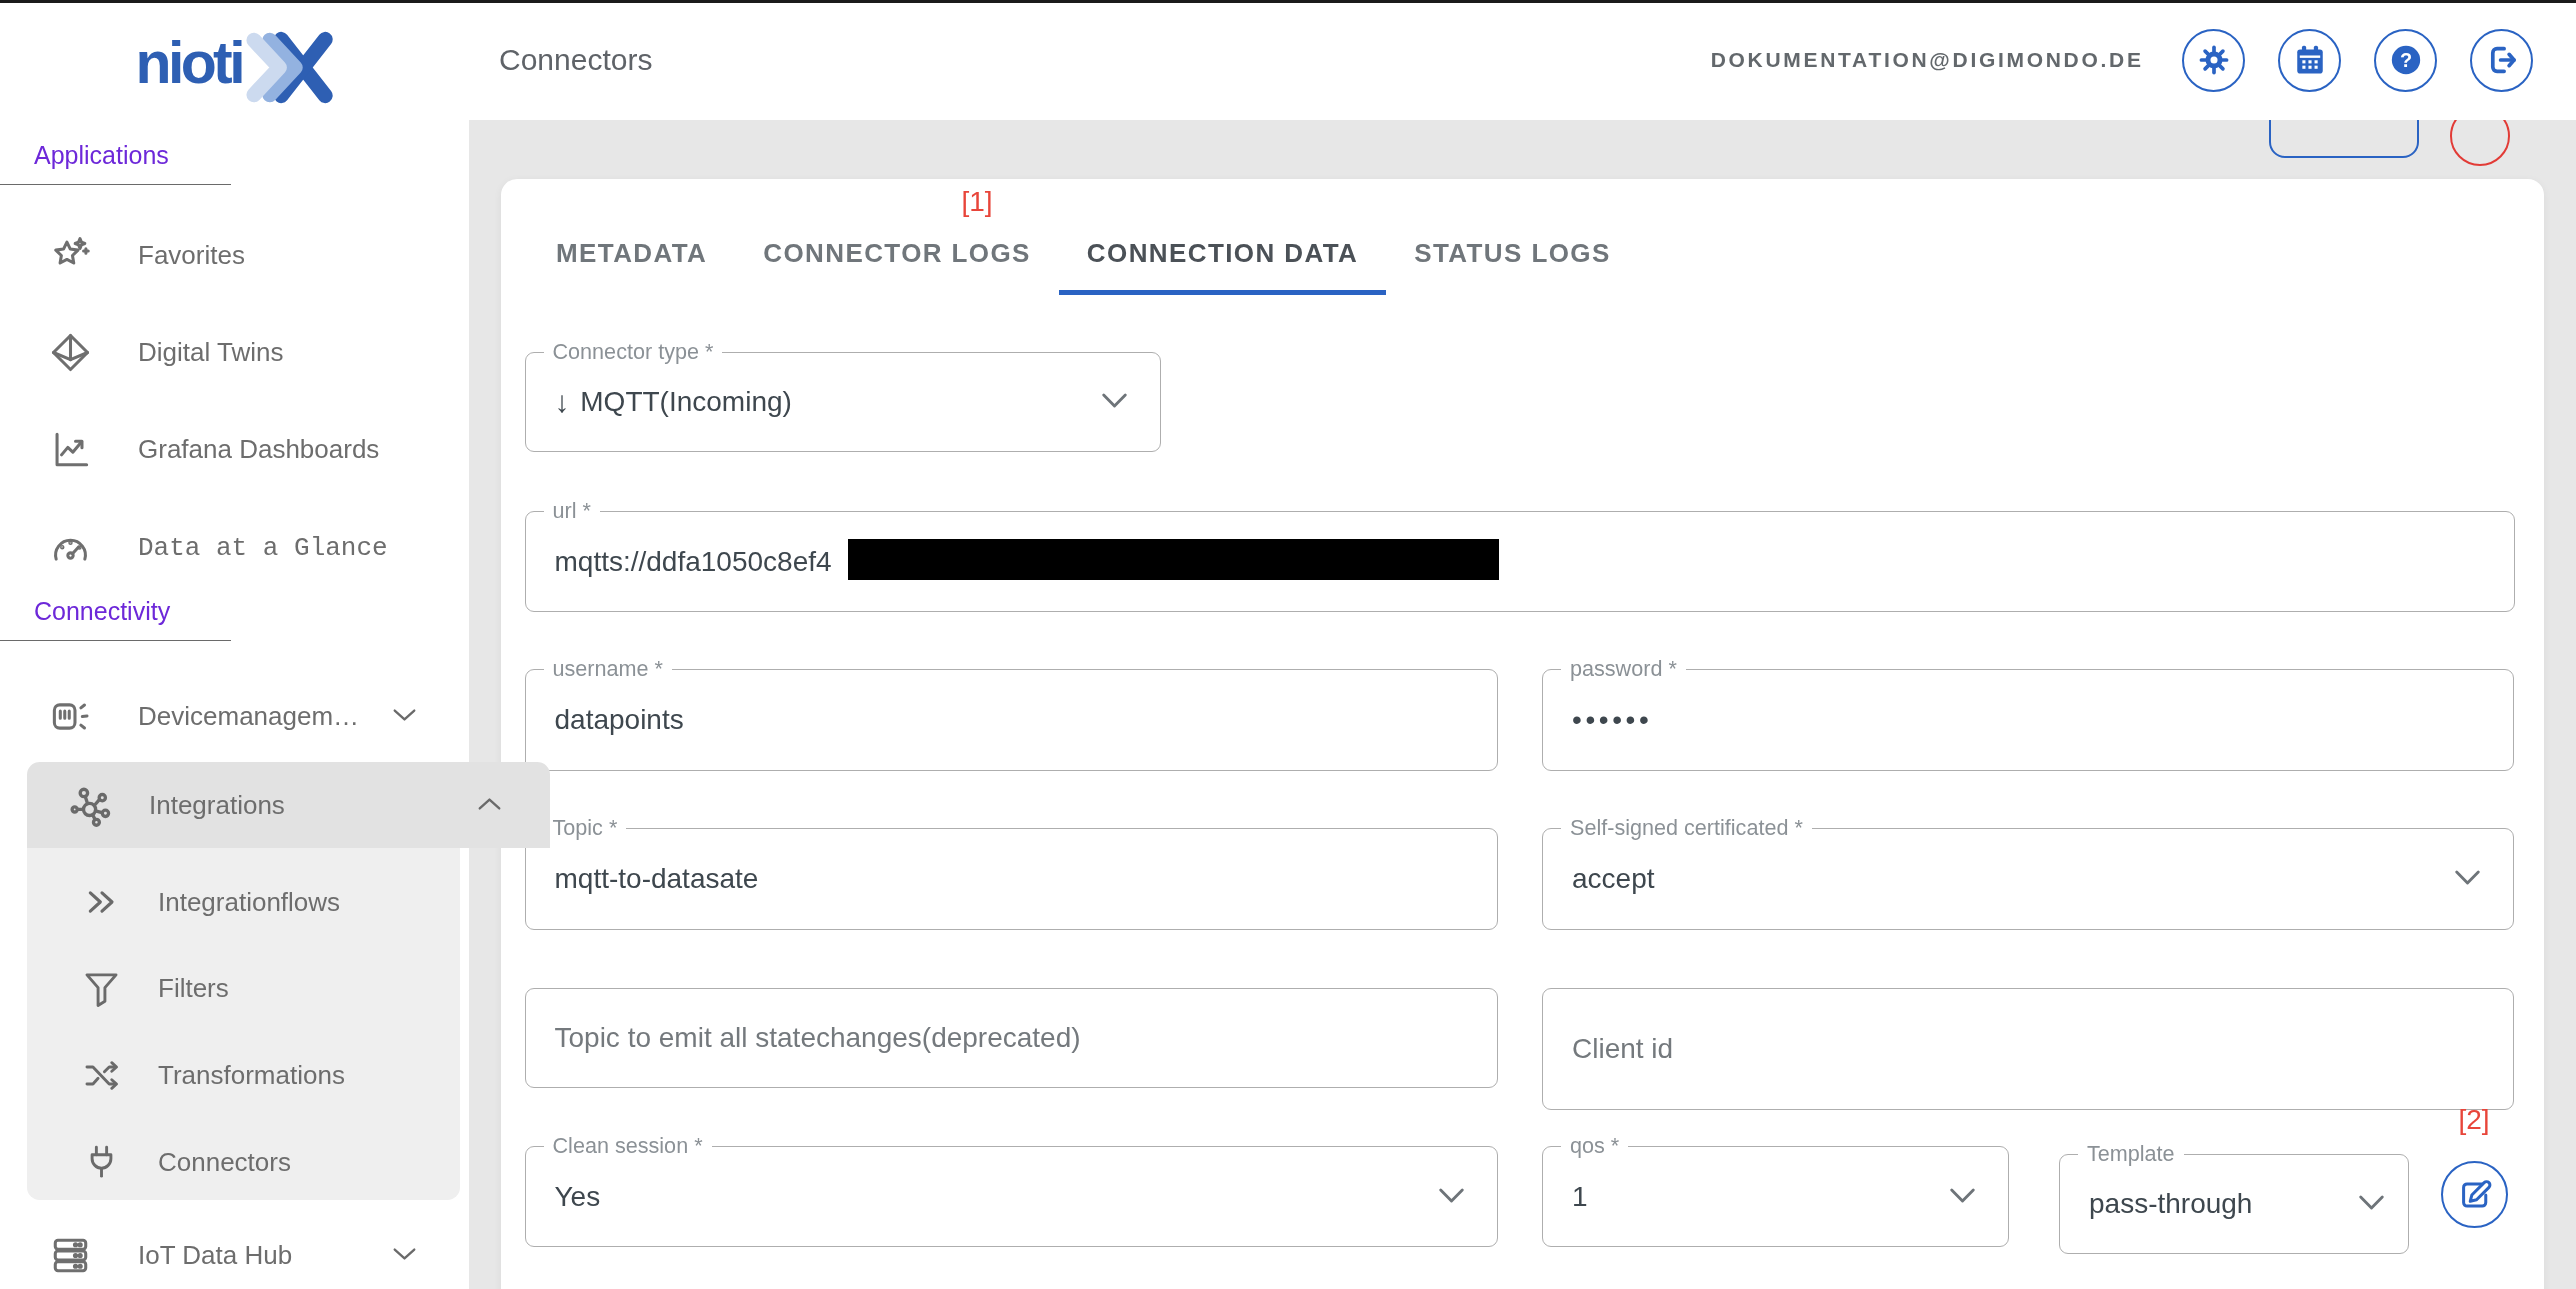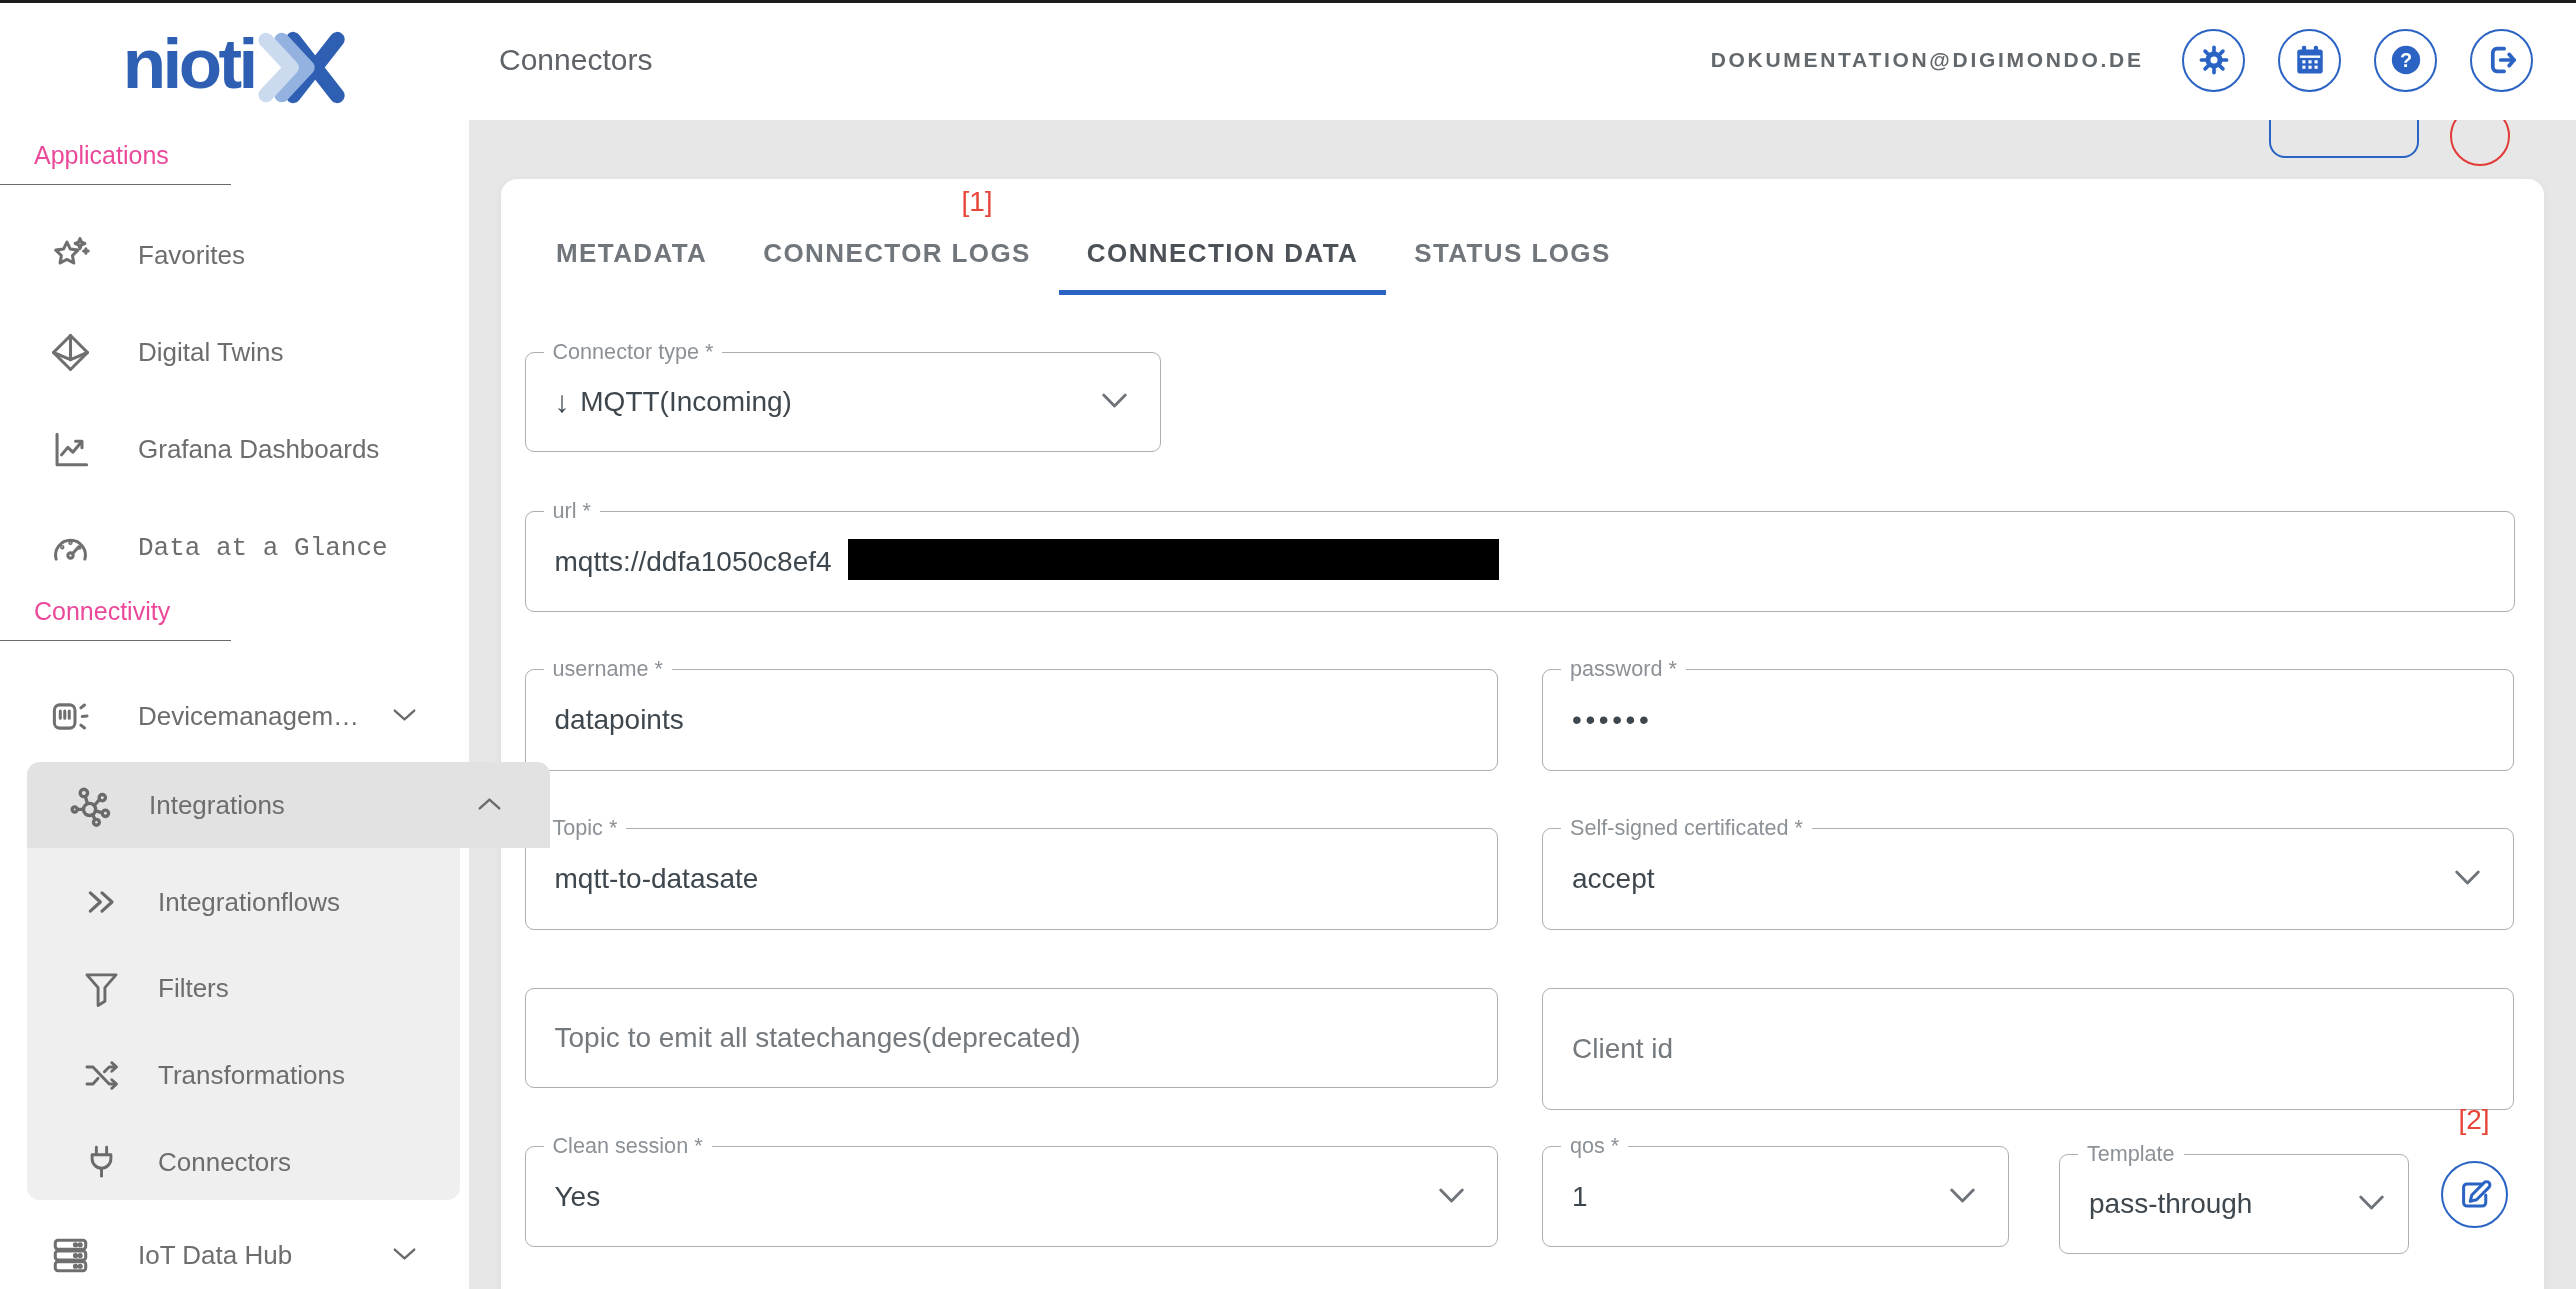--- a/index.html
+++ b/index.html
@@ -8,24 +8,24 @@
     font-family:"Liberation Sans", sans-serif;
     background:#e7e7e7;
     position:relative;
     overflow:hidden;
   }
   .topedge { position:absolute; top:0; left:0; width:2576px; height:2.7px; background:#1b1b1b; z-index:60; }
 
   
   .sidebar { position:absolute; left:0; top:0; width:469px; height:1290px; background:#ffffff; z-index:5; }
   .logo { position:absolute; top:12.6px; left:54px; width:361px; height:101px; display:flex; align-items:center; justify-content:center; cursor:pointer; }
-  .logo-text { font-size:71px; font-weight:bold; color:#2e5fb3; letter-spacing:-3.6px; line-height:1; }
+  .logo-text { font-size:59px; font-weight:bold; color:#2e5fb3; letter-spacing:-3.6px; line-height:1; }
   .logo-x { margin-left:3.6px; margin-top:9px; }
 
-  .sec { position:absolute; left:0; width:231px; padding:0 0 14.4px 34px; font-size:25px; color:#ec4899; border-bottom:1.8px solid #6a6a6a; background:#fff; }
+  .sec { position:absolute; left:0; width:231px; padding:0 0 14.4px 34px; font-size:25px; color:#6d28d9; border-bottom:1.8px solid #6a6a6a; background:#fff; }
   .sec-apps { top:141px; }
   .sec-conn { top:597px; }
 
   .nav-item { position:absolute; left:0; width:469px; height:97px; display:flex; align-items:center; padding-left:47px; gap:44px; cursor:pointer; }
   .nav-item .nicon { width:47px; display:flex; justify-content:center; flex:none; }
   .nav-label { font-size:26px; color:#6d6d6d; white-space:nowrap; }
   .nav-chev { position:absolute; right:51px; }
 
   .ni-favorites { top:207px; }
   .ni-twins { top:304px; }

